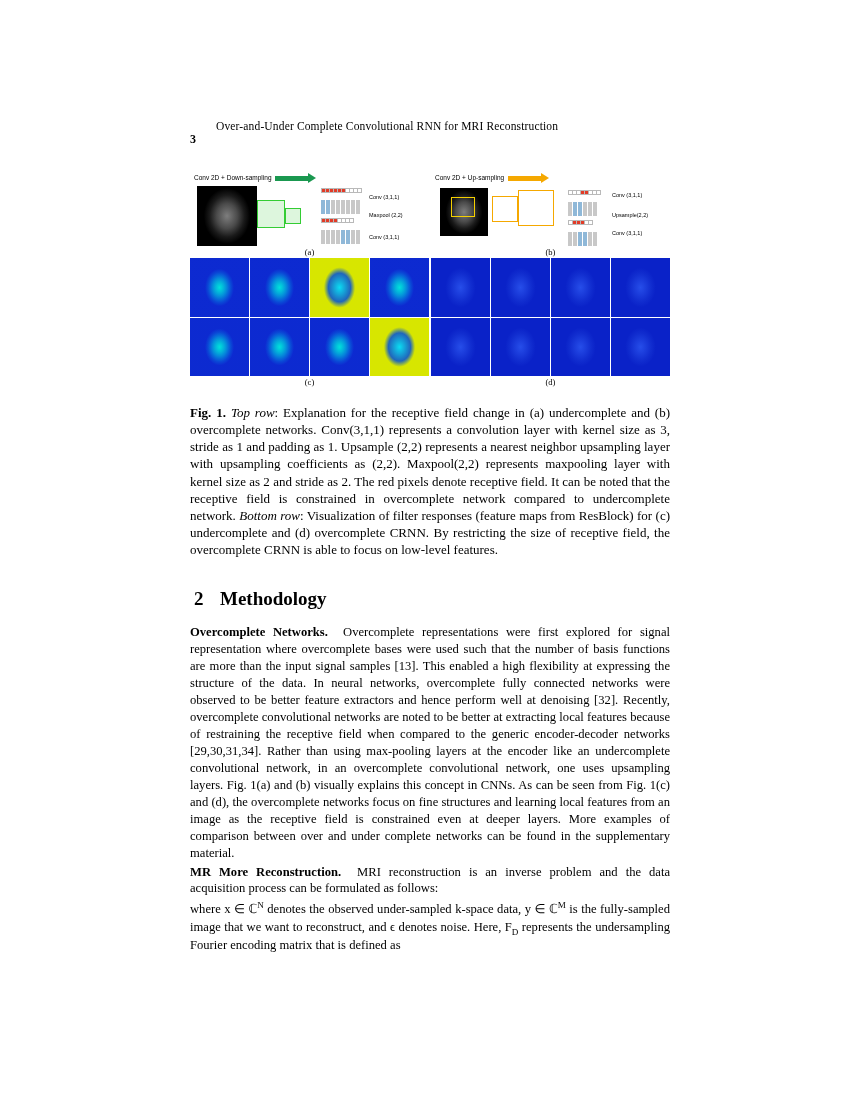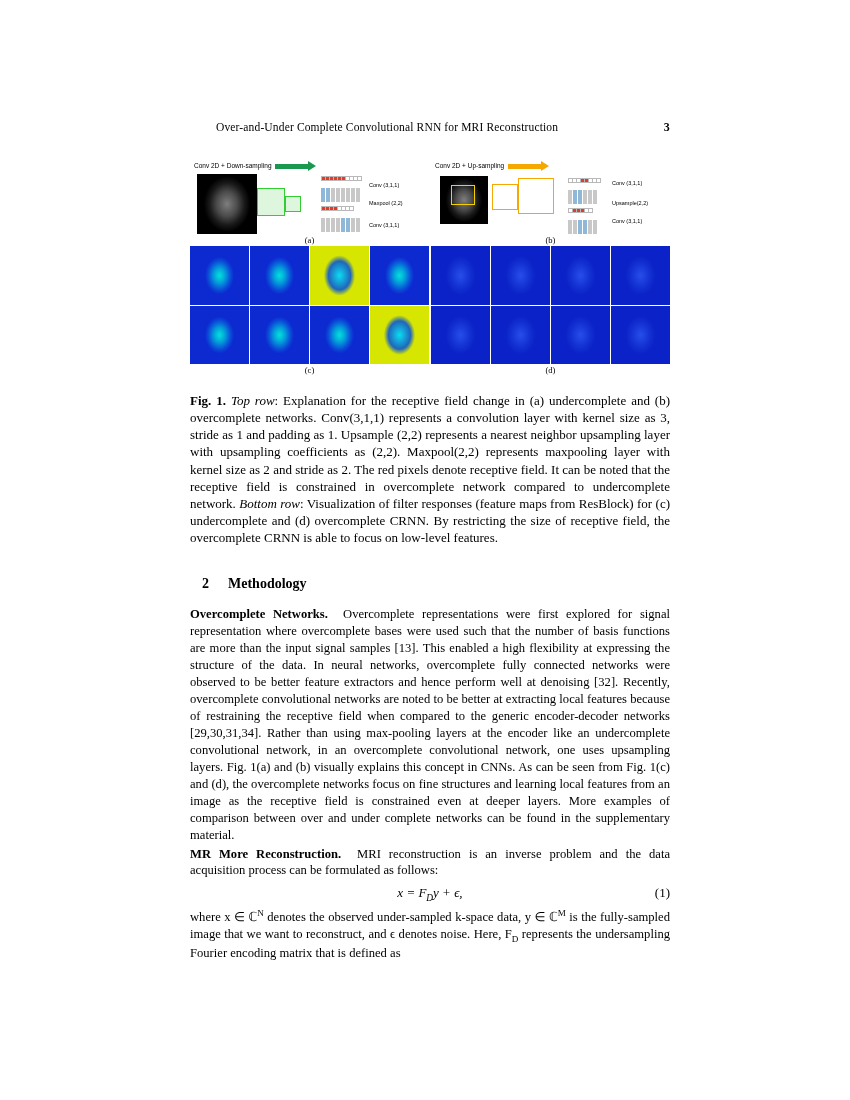--- a/index.html
+++ b/index.html
@@ -27,20 +27,21 @@
     top: 120px;
     width: 480px;
   }
   
   .runhead {
     display: flex;
     justify-content: space-between;
     align-items: baseline;
     font-size: 11.5px;
     letter-spacing: 0.15px;
+    flex-direction: column;
   }
   .runhead .title {
     padding-left: 26px;
   }
   .runhead .pageno {
     font-weight: bold;
     font-size: 12px;
   }
   
   .figure {
@@ -211,23 +212,23 @@
   .caption {
     margin-top: 18px;
     font-size: 13px;
     line-height: 1.32;
     text-align: justify;
   }
   .caption b { font-weight: bold; }
   .caption i { font-style: italic; }
   
   h2.section {
-    font-size: 14px;
+    font-size: 19px;
     font-weight: bold;
-    margin: 30px 0 14px 12px;
+    margin: 30px 0 14px 4px;
   }
   h2.section .num {
     display: inline-block;
     width: 26px;
   }
   p.body {
     font-size: 12.6px;
     line-height: 1.345;
     text-align: justify;
     margin: 0 0 0 0;
@@ -447,23 +448,19 @@
     </h2>
 
     <p class="body">
       <span class="lead">Overcomplete Networks.</span>&nbsp;&nbsp;<span>Overcomplete representations were first explored for signal representation where overcomplete bases were used such that the number of basis functions are more than the input signal samples [13]. This enabled a high flexibility at expressing the structure of the data. In neural networks, overcomplete fully connected networks were observed to be better feature extractors and hence perform well at denoising [32]. Recently, overcomplete convolutional networks are noted to be better at extracting local features because of restraining the receptive field when compared to the generic encoder-decoder networks [29,30,31,34]. Rather than using max-pooling layers at the encoder like an undercomplete convolutional network, in an overcomplete convolutional network, one uses upsampling layers. Fig. 1(a) and (b) visually explains this concept in CNNs. As can be seen from Fig. 1(c) and (d), the overcomplete networks focus on fine structures and learning local features from an image as the receptive field is constrained even at deeper layers. More examples of comparison between over and under complete networks can be found in the supplementary material.</span>
     </p>
 
     <p class="body">
       <span class="lead">MR More Reconstruction.</span>&nbsp;&nbsp;<span>MRI reconstruction is an inverse problem and the data acquisition process can be formulated as follows:</span>
     </p>
 
-    <div class="eqn">
-      <span>x = F</span><sub>D</sub><span>y + ϵ,</span>
-      <span class="tag">(1)</span>
-    </div>
 
     <p class="body">
       <span>where x ∈ ℂ</span><sup>N</sup><span> denotes the observed under-sampled k-space data, y ∈ ℂ</span><sup>M</sup><span> is the fully-sampled image that we want to reconstruct, and ϵ denotes noise. Here, F</span><sub>D</sub><span> represents the undersampling Fourier encoding matrix that is defined as</span>
     </p>
 
   </div>
 </div>
 
 </body></html>

